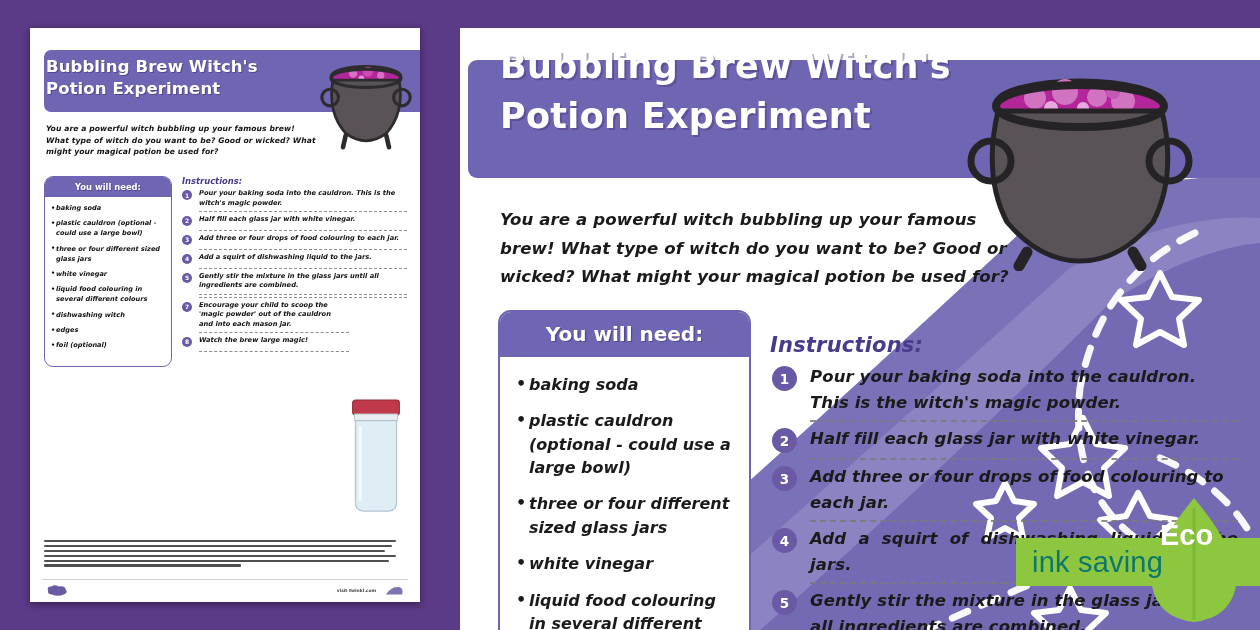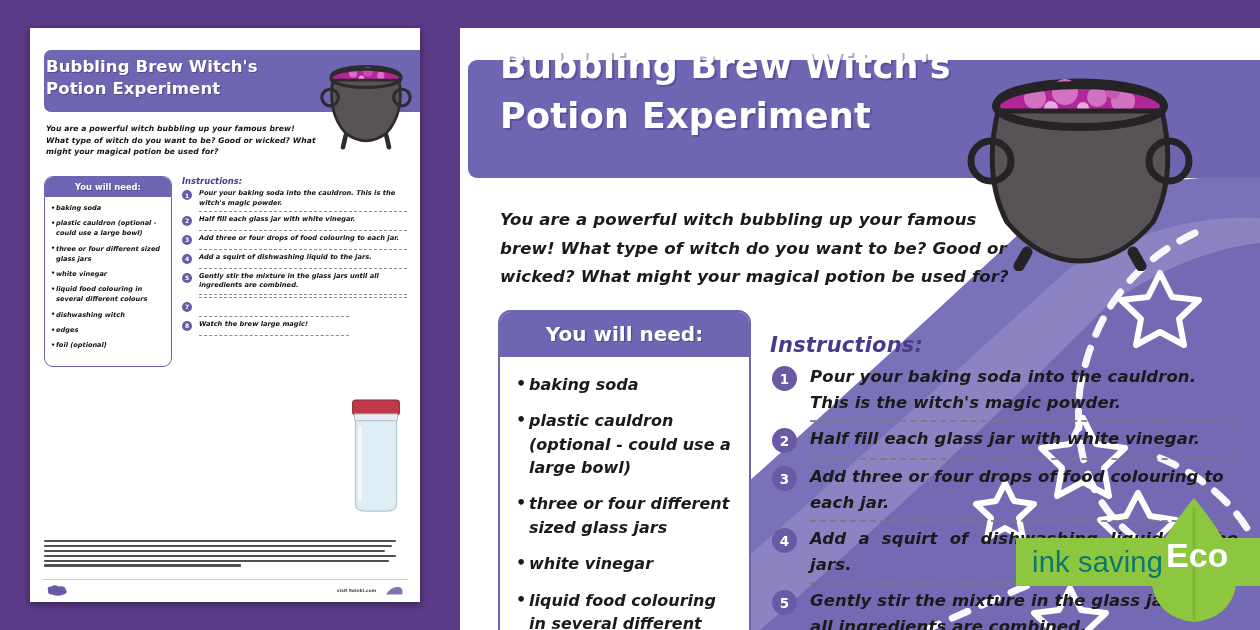--- a/index.html
+++ b/index.html
@@ -155,24 +155,23 @@
     position: absolute; left: 556px; top: 510px; width: 244px; height: 48px;
     background: #8dc63f; z-index: 30;
   }
   #eco-text {
     position: absolute; left: 572px; top: 518px; z-index: 32;
     color: #0f766e; font-size: 29px; font-weight: normal; letter-spacing: .2px;
     font-family: "Liberation Sans", sans-serif;
   }
   #eco-leaf { position: absolute; left: 678px; top: 466px; width: 112px; height: 132px; z-index: 31; }
   #eco-leaf-txt {
-    position: absolute; left: 700px; top: 508px; z-index: 33;
-    color: #fff; font-size: 34px; font-weight: bold;
+    position: absolute; left: 700px; top: 491px; z-index: 33;
+    color: #fff; font-size: 29px; font-weight: bold;
     font-family: "Liberation Sans", sans-serif;
-    margin-left: 6px;
   }
 </style>
 </head>
 <body>
 
 <div id="stage">
 
   <div id="thumb">
 
     <div class="t-hdrwrap">
@@ -236,20 +235,21 @@
         </div>
       <div class="t-sep"></div>
       <div class="t-step">
           <div class="t-num">5</div>
           <div class="t-txt">Gently stir the mixture in the glass jars until all ingredients are combined.</div>
         </div>
       <div class="t-sep"></div>
       <div class="t-sep"></div>
       <div class="t-step" style="width:150px">
           <div class="t-num">7</div>
+          <div class="t-txt">Encourage your child to scoop the 'magic powder' out of the cauldron and into each mason jar.</div>
         </div>
       <div class="t-sep" style="width:150px"></div>
       <div class="t-step">
           <div class="t-num">8</div>
           <div class="t-txt">Watch the brew large magic!</div>
         </div>
       <div class="t-sep" style="width:150px"></div>
     </div>
 
     <svg class="t-jar" viewBox="0 0 60 124">

